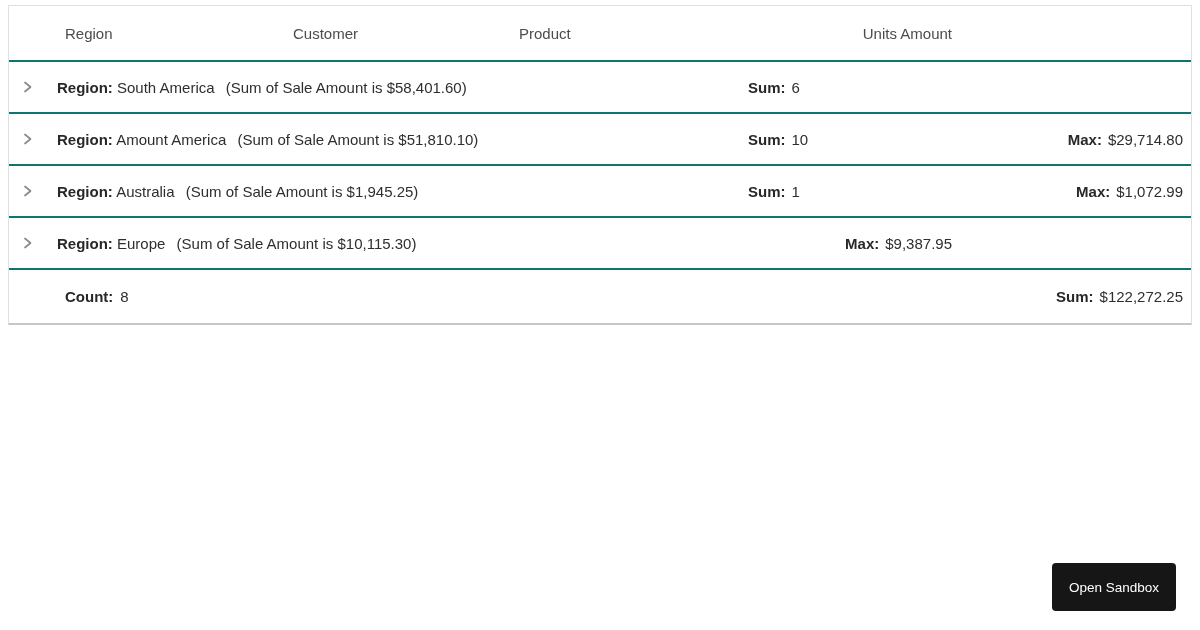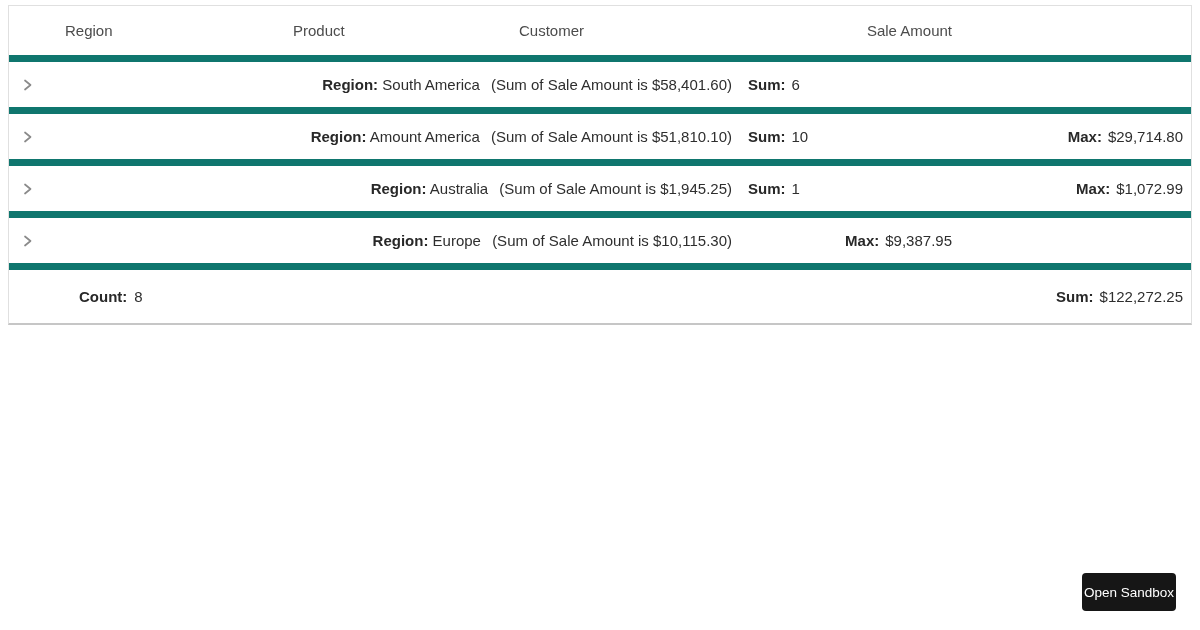--- a/index.html
+++ b/index.html
@@ -16,75 +16,74 @@
     background: #fff;
     border: 1px solid #e0e0e0;
     border-bottom: 2px solid #c6c6c6;
     color: #2e2e2e;
     font-size: 15px;
   }
   .row {
     display: grid;
     align-items: center;
     height: 52px;
-    border-bottom: 7px solid #0f766e;
+    border-bottom: 2px solid #0f766e;
     background: #fff;
   }
   .header-row {
     grid-template-columns: 40px 228px 226px 229px 228px 1fr;
     height: 56px;
     color: #4c4c4c;
   }
   .group-row {
     grid-template-columns: 40px 1fr 228px 231px;
   }
   .footer-row {
     grid-template-columns: 40px 1fr 231px;
     height: 53px;
     border-bottom: none;
-    gap: 14px;
   }
   .cell { padding-left: 16px; white-space: nowrap; overflow: hidden; }
   .cell.right { text-align: right; padding-left: 0; padding-right: 8px; }
   .expand-cell {
     padding-left: 13px;
     display: flex; align-items: center;
   }
-  .group-cell { padding-left: 8px; text-align: right; }
+  .group-cell { padding-left: 8px; }
   .b { font-weight: bold; color: #282828; }
   .val { margin-left: 6px; }
   .summary { margin-left: 7px; }
   .chevron-icon { display: inline-flex; width: 11px; height: 12px; }
   .chevron-icon svg { display: block; }
   .open-sandbox-btn {
     position: absolute;
     right: 24px; bottom: 19px;
-    height: 38px;
-    padding: 0 2px;
+    height: 48px;
+    padding: 0 17px;
     background: #161616;
     color: #ffffff;
     border: none;
     border-radius: 4px;
     font-family: "Liberation Sans", sans-serif;
     font-size: 13.5px;
     line-height: 33px;
     cursor: pointer;
   }
 </style>
 </head>
 <body>
 
 <div class="grid">
 
   <div class="row header-row">
     <div class="cell"></div>
     <div class="cell">Region</div>
+    <div class="cell">Customer</div>
     <div class="cell">Product</div>
-    <div class="cell">Customer</div>
-    <div class="cell right">Sale Amount</div>
+    <div class="cell right">Units Amount</div>
   </div>
 
   <div class="row group-row">
     <div class="cell expand-cell">
       <span class="chevron-icon">
         <svg width="11" height="12" viewBox="0 0 11 12">
             <polyline points="3,1.5 8.5,6 3,10.5" fill="none" stroke="#8a8a8a" stroke-width="1.7" stroke-linecap="round" stroke-linejoin="round"></polyline>
           </svg>
       </span>
     </div>

